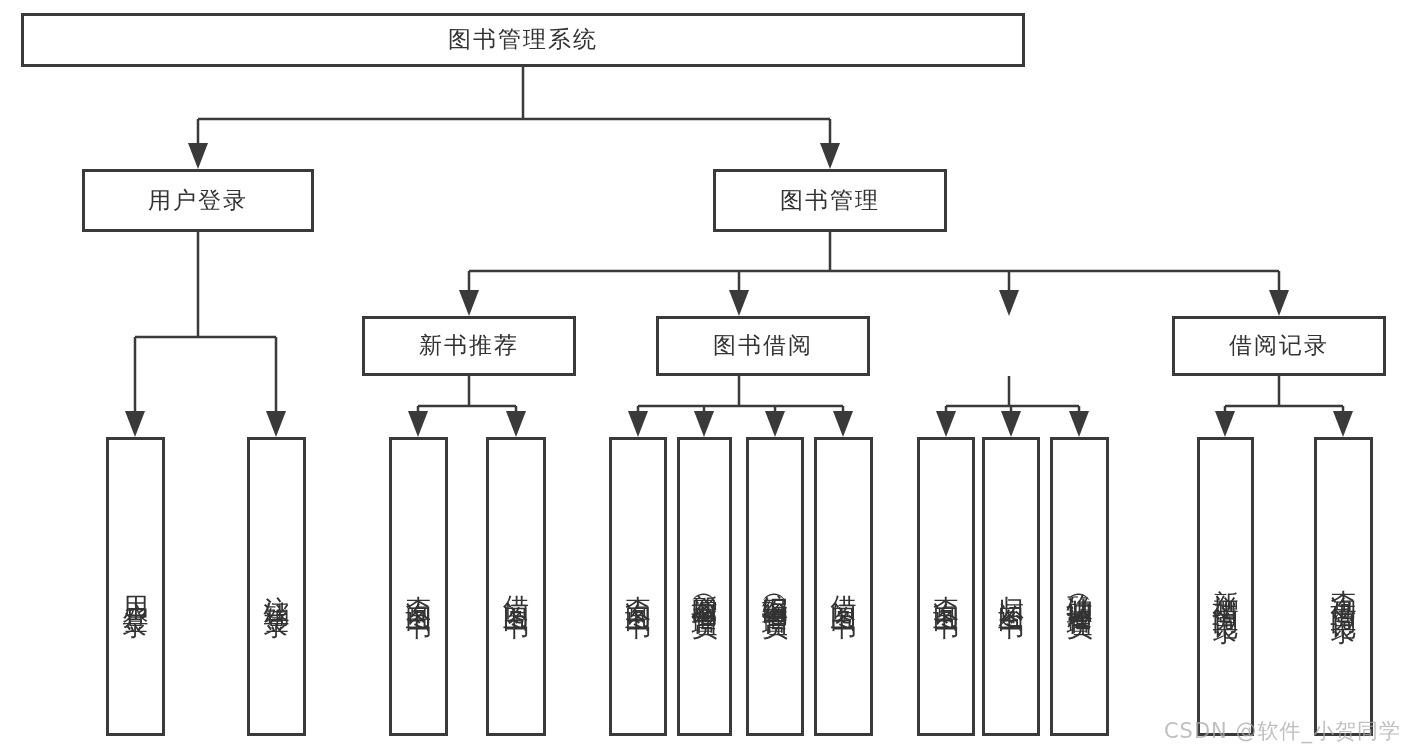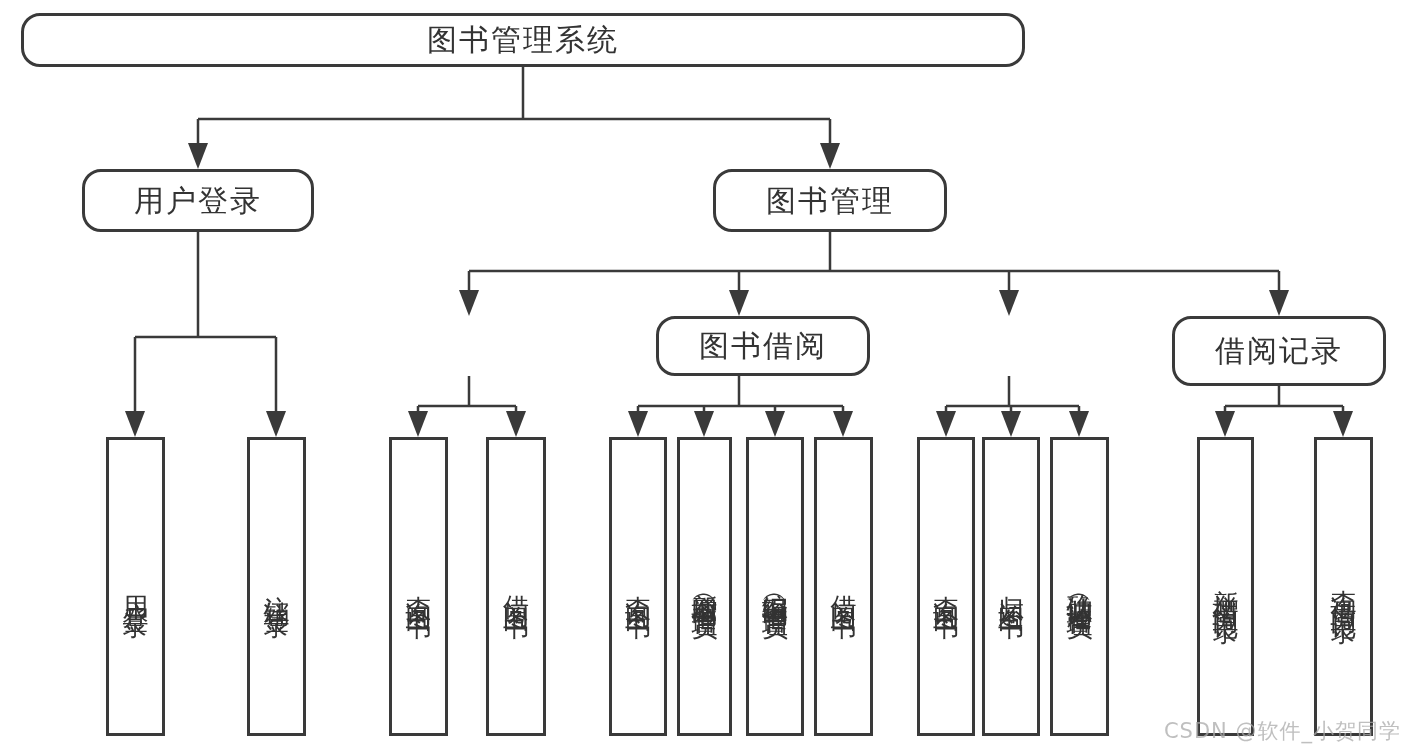--- a/index.html
+++ b/index.html
@@ -16,21 +16,21 @@
   .box {
     position:absolute;
     background:#ffffff;
     border:3px solid #3a3a3a;
     display:flex;
     align-items:center;
     justify-content:center;
     text-align:center;
     line-height:1.2;
   }
-  .h-box { font-size:30px; letter-spacing:2px;border-radius:19px; }
+  .h-box { font-size:23px; letter-spacing:2px; }
   .v-box {
     writing-mode:vertical-rl;
     text-orientation:mixed;
     font-size:26px;
     letter-spacing:6px;
   }
   .v-box span { display:inline-block; }
   .watermark {
     position:absolute;
     right:4px;
@@ -94,24 +94,27 @@
     <span>图书管理系统</span>
   </div>
 
   <div class="box h-box" style="left:82px; top:169px; width:232px; height:63px;">
     <span>用户登录</span>
   </div>
   <div class="box h-box" style="left:713px; top:169px; width:234px; height:63px;text-align:center;">
     <span>图书管理</span>
   </div>
 
+  <div class="box h-box" style="left:362px; top:316px; width:214px; height:60px;">
+    <span>新书推荐</span>
+  </div>
   <div class="box h-box" style="left:656px; top:316px; width:214px; height:60px;">
     <span>图书借阅</span>
   </div>
-  <div class="box h-box" style="left:1172px; top:316px; width:214px; height:70px;">
+  <div class="box h-box" style="left:1172px; top:316px; width:214px; height:60px;">
     <span>借阅记录</span>
   </div>
 
   <div class="box v-box" style="left:106px; top:437px; width:59px; height:299px;">
     <span>用户登录</span>
   </div>
   <div class="box v-box" style="left:247px; top:437px; width:59px; height:299px;">
     <span>注销登录</span>
   </div>
 

